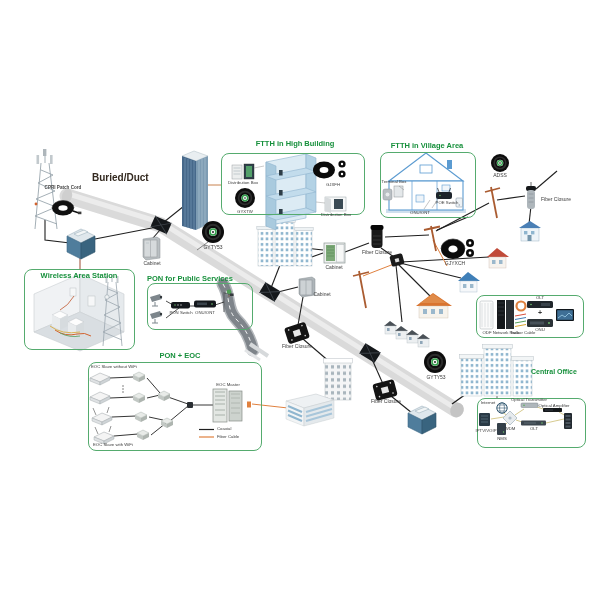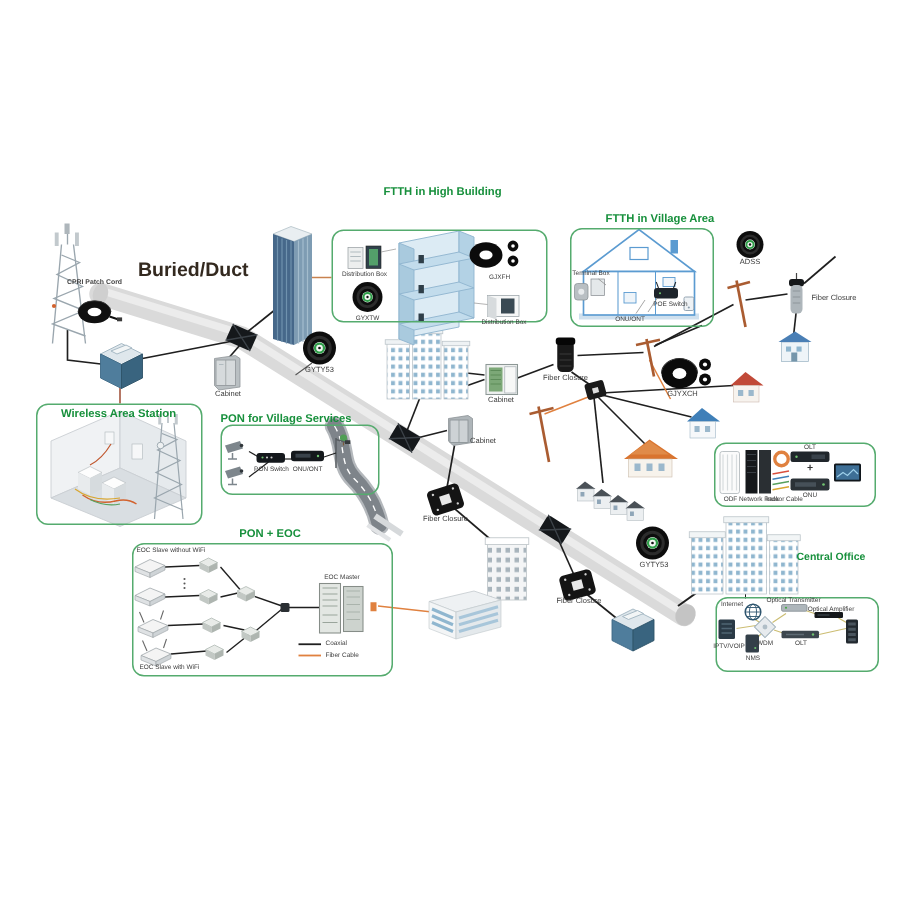--- a/index.html
+++ b/index.html
@@ -9,21 +9,21 @@
   #art { position:absolute; left:0; top:0; }
   .layer { position:absolute; left:0; top:0; width:600px; height:600px; pointer-events:none; }
   .gbox { position:absolute; border:1.4px solid #55ab6e; border-radius:8px; background:transparent; }
   .title { position:absolute; font-weight:bold; color:#17903c; font-size:7.5px; white-space:nowrap; transform:translateX(-50%); }
   .titleL { transform:none; }
   .title.sm { font-size:7px; }
   .lbl { position:absolute; font-size:5px; color:#3b3b3b; white-space:nowrap; transform:translateX(-50%); line-height:1.1; }
   .lbl.s { font-size:4.3px; }
   .lbl.L { transform:none; }
   .lbl.b { font-weight:bold; color:#474747; }
-  .big { position:absolute; font-size:13px; font-weight:bold; color:#33291f; white-space:nowrap; }
+  .big { position:absolute; font-size:10px; font-weight:bold; color:#33291f; white-space:nowrap; }
   .plus { position:absolute; font-size:7px; font-weight:bold; color:#333; transform:translateX(-50%); }
 </style>
 </head>
 <body>
 
 <div id="stage">
 
 <svg id="art" width="600" height="600" viewBox="0 0 600 600">
   <defs>
     <pattern id="winB" width="5" height="5.5" patternUnits="userSpaceOnUse">
@@ -629,34 +629,34 @@
   <div class="gbox" style="left:147px;top:283px;width:106px;height:47px;"></div>
   <div class="gbox" style="left:88px;top:362px;width:174px;height:89px;"></div>
   <div class="gbox" style="left:476px;top:295px;width:108px;height:43px;"></div>
   <div class="gbox" style="left:477px;top:398px;width:109px;height:50px;"></div>
 </div>
 
 <div class="layer">
   <div class="big" style="left:92px;top:172px;">Buried/Duct</div>
   <div class="lbl b" style="left:63px;top:185px;font-size:4.6px;">CPRI Patch Cord</div>
 
-  <div class="title" style="left:295px;top:123px;text-align:right;">FTTH in High Building</div>
+  <div class="title" style="left:295px;top:139px;text-align:right;">FTTH in High Building</div>
   <div class="lbl s" style="left:243px;top:181px;">Distribution Box</div>
   <div class="lbl s" style="left:245px;top:210px;">GYXTW</div>
   <div class="lbl s" style="left:333px;top:183px;">GJXFH</div>
   <div class="lbl s" style="left:336px;top:213px;">Distribution Box</div>
 
-  <div class="title" style="left:440px;top:141px;">FTTH in Village Area</div>
+  <div class="title" style="left:427px;top:141px;">FTTH in Village Area</div>
   <div class="lbl s" style="left:394px;top:180px;">Terminal Box</div>
   <div class="lbl s" style="left:447px;top:201px;">POE Switch</div>
   <div class="lbl s" style="left:420px;top:211px;">ONU/ONT</div>
 
   <div class="title" style="left:79px;top:271px;">Wireless Area Station</div>
 
-  <div class="title titleL" style="left:147px;top:274px;">PON for Village Services</div>
+  <div class="title titleL" style="left:147px;top:274px;">PON for Public Services</div>
   <div class="lbl s" style="left:181px;top:311px;">PON Switch</div>
   <div class="lbl s" style="left:205px;top:311px;">ONU/ONT</div>
 
   <div class="title" style="left:180px;top:351px;">PON + EOC</div>
   <div class="lbl s L" style="left:91px;top:364.5px;">EOC Slave without WiFi</div>
   <div class="lbl s L" style="left:93px;top:443px;">EOC Slave with WiFi</div>
   <div class="lbl s" style="left:228px;top:383px;">EOC Master</div>
   <div class="lbl s L" style="left:217px;top:427px;">Coaxial</div>
   <div class="lbl s L" style="left:217px;top:434.5px;">Fiber Cable</div>
 

